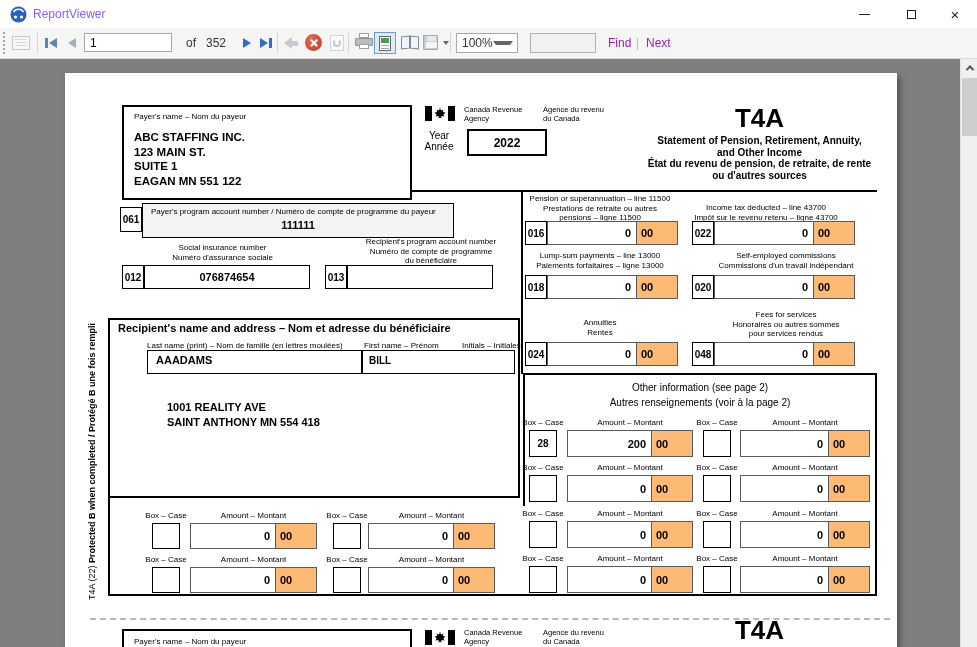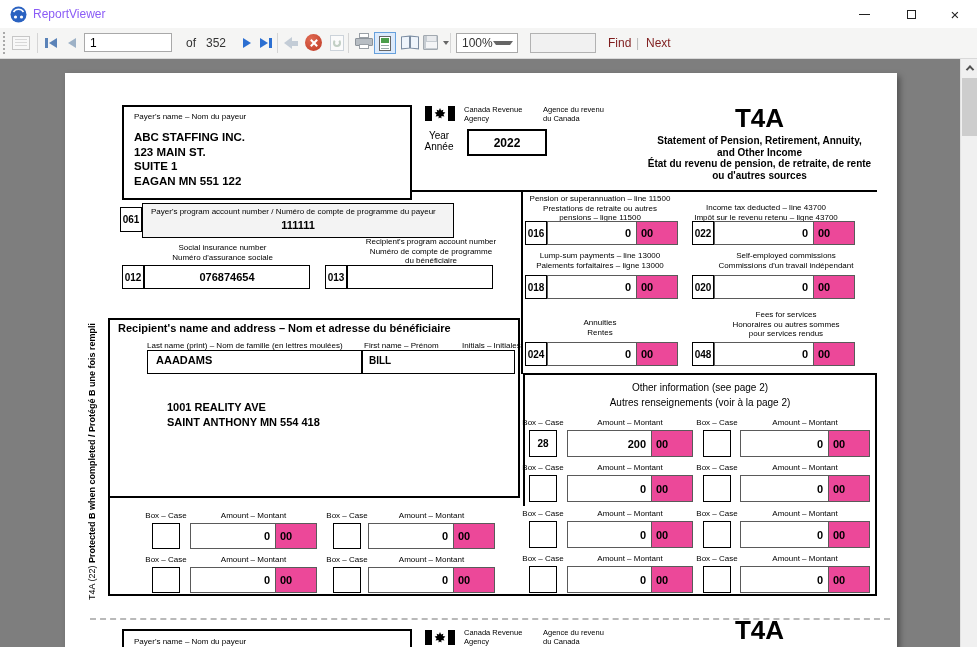--- a/index.html
+++ b/index.html
@@ -49,39 +49,39 @@
   .book-icon .pL, .book-icon .pR { position:absolute; top:0; width:9px; height:13px; background:#eef4fb; border:1px solid #7a8ba0; }
   .book-icon .pL { left:0; transform:skewY(-6deg); }
   .book-icon .pR { right:0; transform:skewY(6deg); }
   .floppy-icon { left:423px; top:7px; width:15px; height:15px; background:#c6ccd2; border:1px solid #a2a9b0; border-radius:1px; position:absolute; }
   .floppy-icon i { position:absolute; left:3px; top:0; width:9px; height:5px; background:#e9ebee; }
   .floppy-icon u { position:absolute; left:2px; bottom:1px; width:11px; height:6px; background:#f4f5f7; }
   .drop-arrow { width:0; height:0; border-left:3px solid transparent; border-right:3px solid transparent; border-top:4px solid #666; }
   .zoom-combo { left:456px; top:5px; width:62px; height:20px; border:1px solid #a9a9a9; background:#fff; position:absolute; display:flex; align-items:center; }
   .zoom-combo span { padding-left:5px; flex:1; }
   .search-input { left:530px; top:5px; width:66px; height:20px; border:1px solid #b2b2b2; background:#f1f1f1; font-family:inherit; font-size:12px; padding-left:4px; }
-  .linklbl { color:#7f1d1d; top:8px; position:absolute; }
+  .linklbl { color:#a21caf; top:8px; position:absolute; }
   .linksep { color:#b8b8b8; }
 
   
   .content { position:absolute; left:0; top:59px; width:977px; height:588px; background:#7e7e7e; overflow:hidden; }
   .page { position:absolute; left:65px; top:14px; width:832px; height:575px; background:#fff; overflow:hidden; box-shadow:3px 3px 6px rgba(0,0,0,.35); color:#000; }
   .scrollbar { position:absolute; right:0; top:0; width:17px; height:588px; background:#f0f0f0; border-left:1px solid #e2e2e2; }
   .sb-btn { position:absolute; left:0; top:0; width:17px; height:17px; display:flex; align-items:center; justify-content:center; }
   .sb-chev { width:6px; height:6px; border-left:2px solid #505050; border-top:2px solid #505050; transform:rotate(45deg) translate(1px,1px); }
   .sb-thumb { position:absolute; left:1px; top:19px; width:15px; height:58px; background:#cdcdcd; }
 
   
   .f { position:absolute; font-size:8px; line-height:9.5px; white-space:nowrap; }
   .fc { text-align:center; }
   .b { font-weight:bold; }
   .sbox { position:absolute; border:1.5px solid #000; background:#fff; }
   .code { position:absolute; width:22px; height:24px; border:1px solid #000; background:#fff; display:flex; align-items:center; justify-content:center; font-size:10px; font-weight:bold; }
   .amt { position:absolute; height:24px; border:1px solid #5a5a5a; background:#fff; }
-  .amt .cents { position:absolute; right:-1px; top:-1px; bottom:-1px; width:42px; background:#ec4899; border:1px solid #5a5a5a; display:flex; align-items:center; padding-left:4px; font-size:11px; font-weight:bold; }
+  .amt .cents { position:absolute; right:-1px; top:-1px; bottom:-1px; width:42px; background:#fdba74; border:1px solid #5a5a5a; display:flex; align-items:center; padding-left:4px; font-size:11px; font-weight:bold; }
   .amt .dol { position:absolute; right:46px; top:50%; transform:translateY(-50%); font-size:11px; font-weight:bold; }
   .vline { position:absolute; background:#000; }
   .hline { position:absolute; background:#000; }
   .sidetext { position:absolute; left:22px; top:527px; width:312px; transform:rotate(-90deg); transform-origin:0 0; font-size:9px; white-space:nowrap; }
   .dashed { position:absolute; border-top:2px dashed #b9b9b9; }
 </style>
 </head>
 <body>
 
 <div id="window">

